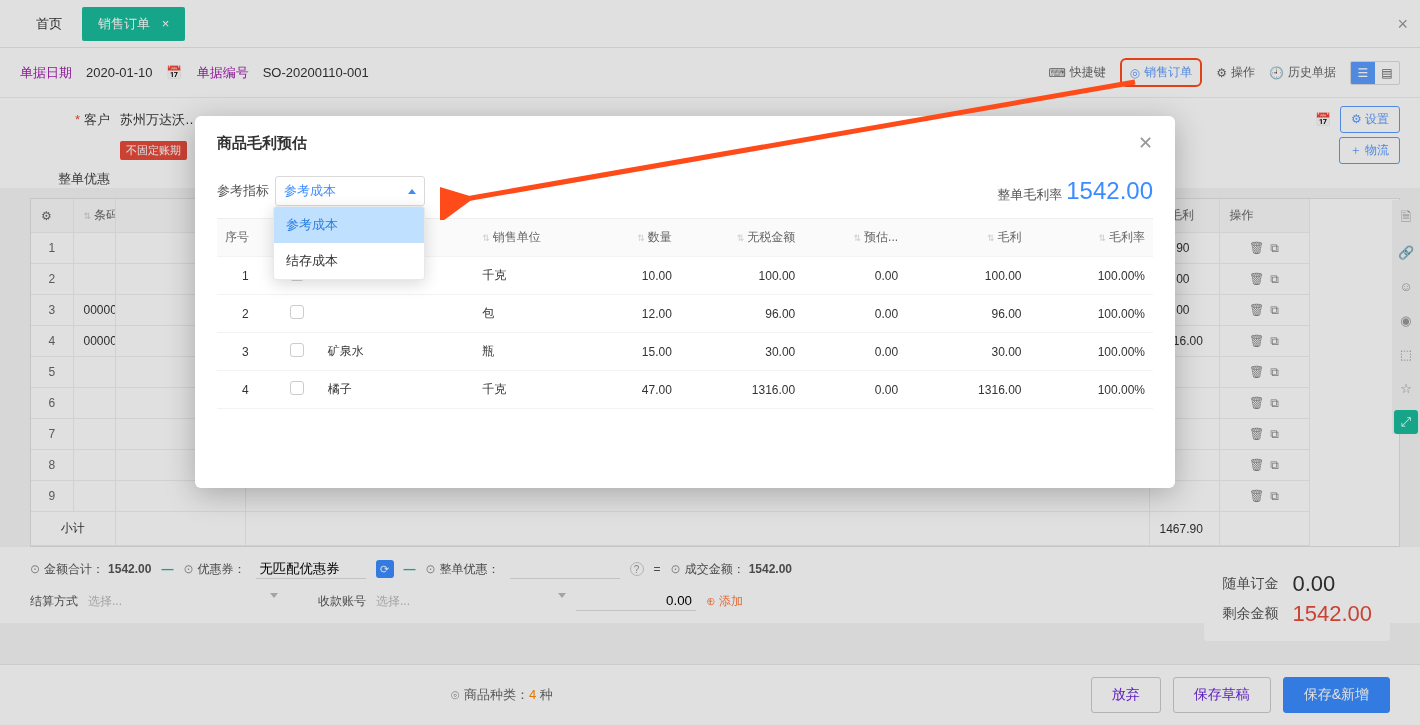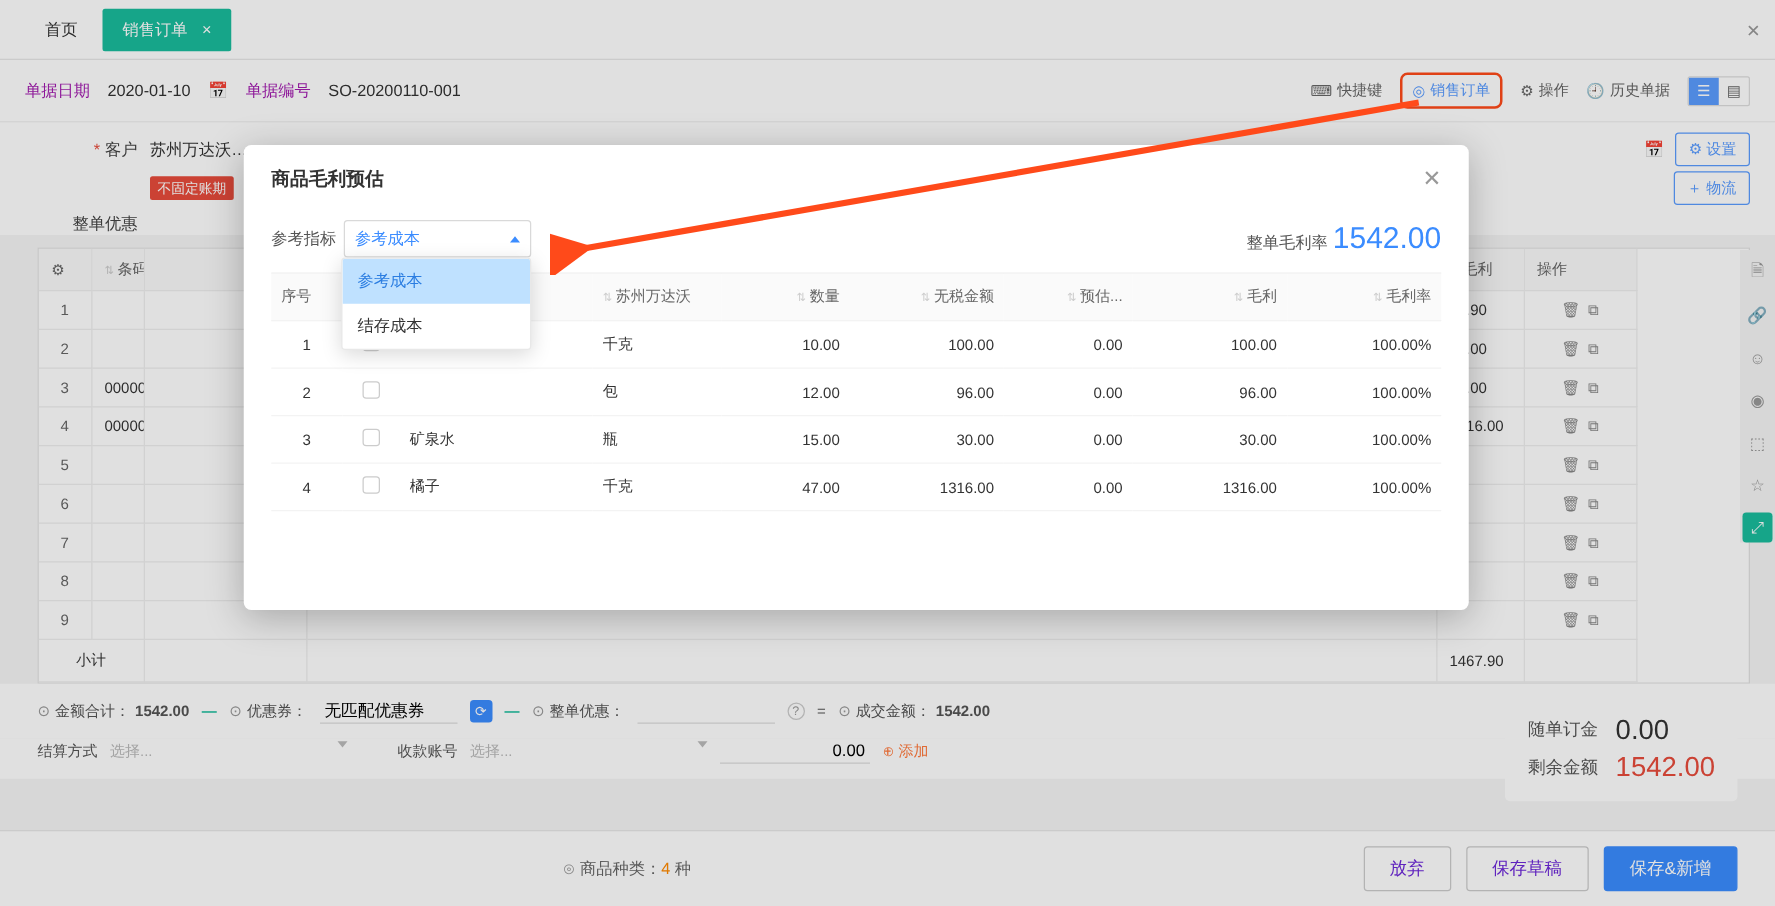--- a/index.html
+++ b/index.html
@@ -383,21 +383,21 @@
           <col style="width:120px">
           <col style="width:100px">
           <col style="width:120px">
           <col style="width:120px">
       </colgroup>
       <thead>
         <tr>
           <th class="l">序号</th>
           <th class="c"></th>
           <th class="l"></th>
-          <th class="l"><span class="sort">⇅</span><span>苏州万达沃</span></th>
+          <th class="l"><span class="sort">⇅</span><span>销售单位</span></th>
           <th><span class="sort">⇅</span><span>数量</span></th>
           <th><span class="sort">⇅</span><span>无税金额</span></th>
           <th><span class="sort">⇅</span><span>预估...</span></th>
           <th><span class="sort">⇅</span><span>毛利</span></th>
           <th><span class="sort">⇅</span><span>毛利率</span></th>
         </tr>
       </thead>
       <tbody id="modal-rows">
           <tr>
             <td class="c">1</td>

